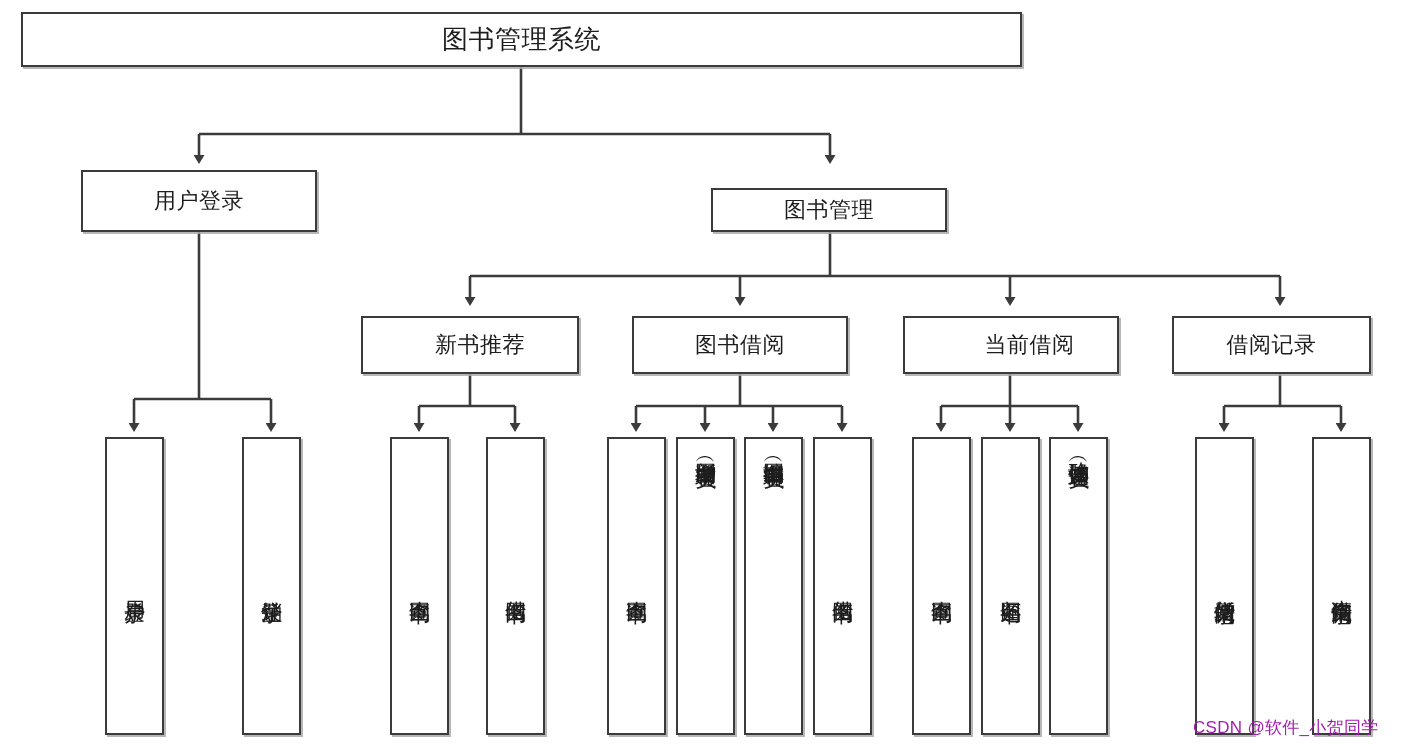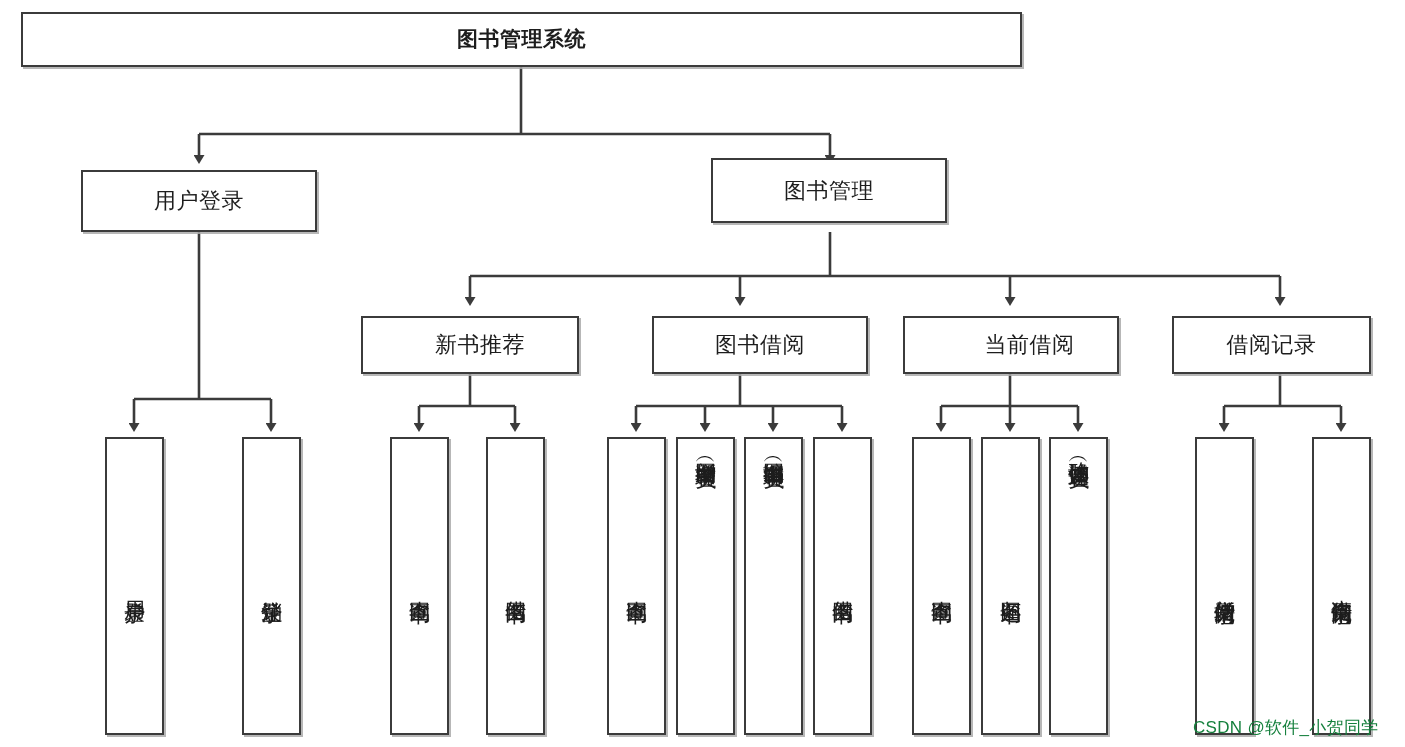--- a/index.html
+++ b/index.html
@@ -43,22 +43,21 @@
     text-align: center;
     line-height: 1.18;
     letter-spacing: 0.5px;
     white-space: nowrap;
   }
   
   .node.horiz .label {
     font-size: 22px;
   }
   .node.root .label {
-    font-size: 21px;
-    font-weight: bold;
+    font-size: 26px;
   }
   
   .node.vert {
     align-items: flex-start;
     justify-content: center;
     padding-top: 6px;
   }
   .node.vert .label {
     writing-mode: vertical-rl;
     text-orientation: upright;
@@ -68,21 +67,21 @@
     white-space: nowrap;
   }
   
   .node.vert.mid {
     align-items: center;
     padding-top: 0;
   }
   .watermark {
     position: absolute;
     font-size: 17px;
-    color: #15803d;
+    color: #a21caf;
     white-space: nowrap;
     z-index: 5;
     letter-spacing: 0.3px;
   }
 </style>
 </head>
 <body>
 
 <div id="canvas">
 
@@ -137,29 +136,29 @@
   </svg>
 
   <div class="node horiz root" style="left:21px; top:12px; width:1001px; height:55px;">
     <span class="label">图书管理系统</span>
   </div>
 
   <div class="node horiz" style="left:81px; top:170px; width:236px; height:62px;">
     <span class="label">用户登录</span>
   </div>
 
-  <div class="node horiz" style="left:711px; top:158px; width:236px; height:65px;">
+  <div class="node horiz" style="left:711px; top:188px; width:236px; height:44px;">
     <span class="label">图书管理</span>
   </div>
 
   <div class="node horiz" style="left:361px; top:316px; width:218px; height:58px;padding-left:20px;">
     <span class="label">新书推荐</span>
   </div>
 
-  <div class="node horiz" style="left:652px; top:316px; width:216px; height:58px;">
+  <div class="node horiz" style="left:632px; top:316px; width:216px; height:58px;">
     <span class="label">图书借阅</span>
   </div>
 
   <div class="node horiz" style="left:903px; top:316px; width:216px; height:58px;padding-left:37px;">
     <span class="label">当前借阅</span>
   </div>
 
   <div class="node horiz" style="left:1172px; top:316px; width:199px; height:58px;">
     <span class="label">借阅记录</span>
   </div>

